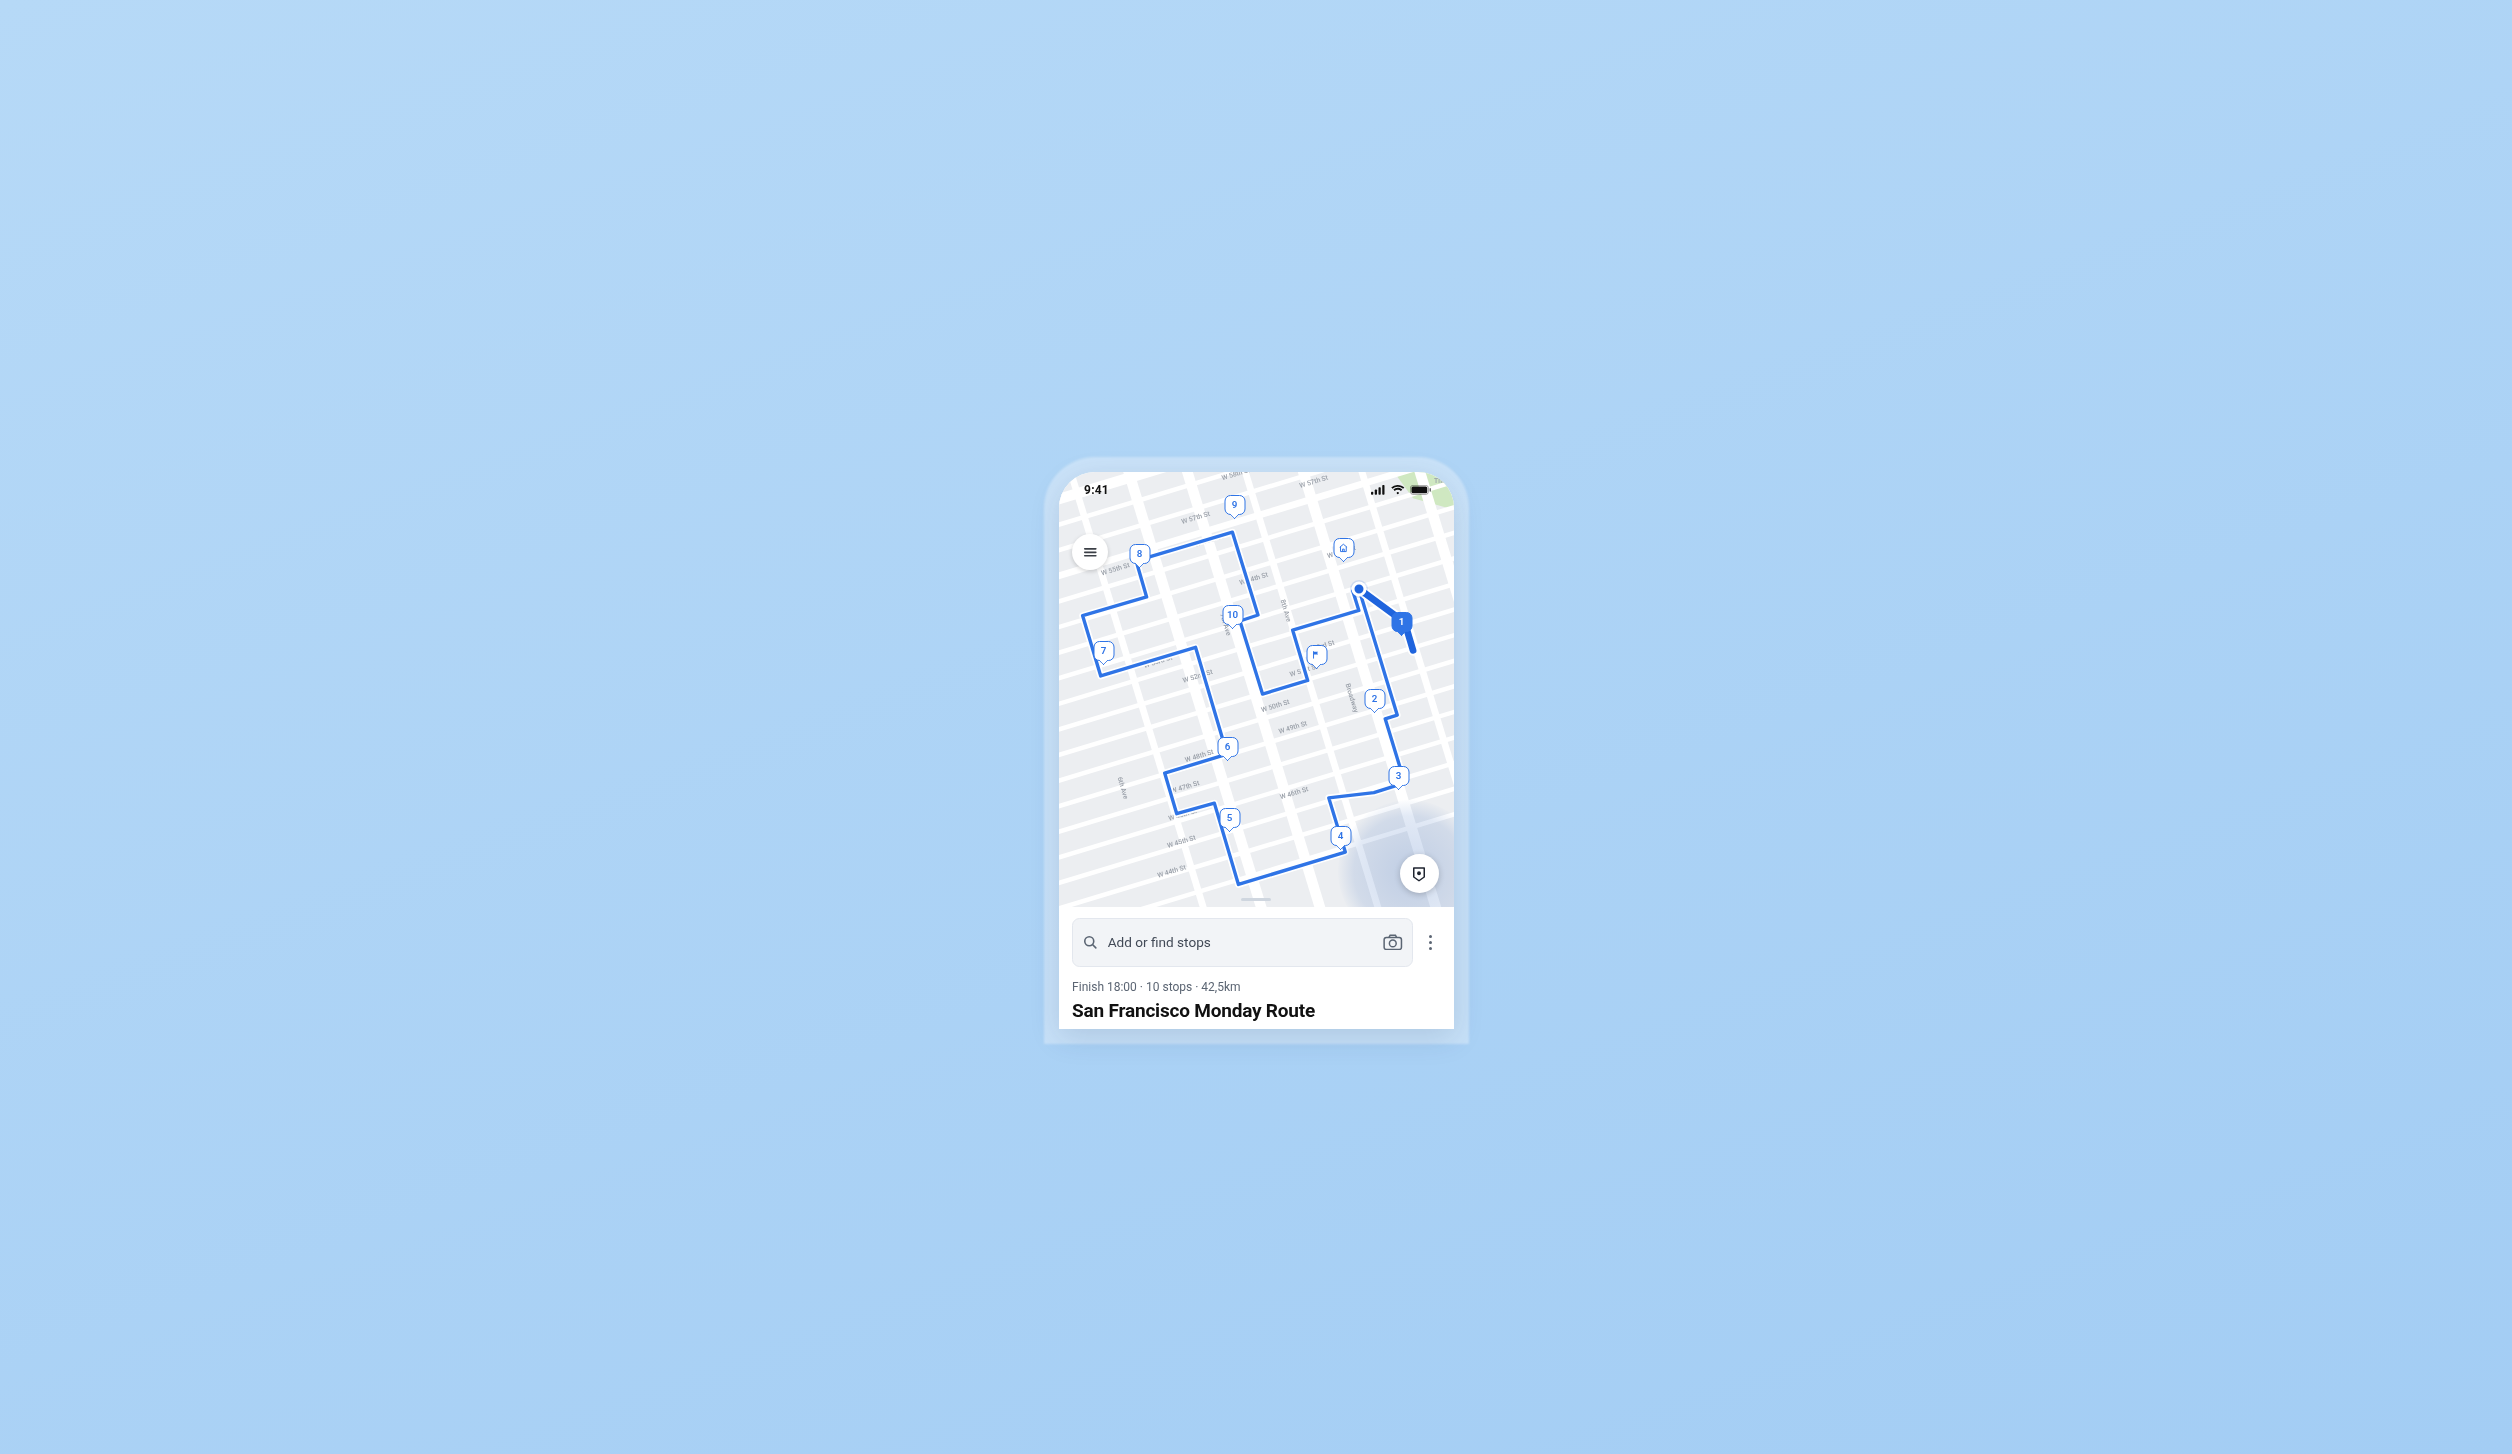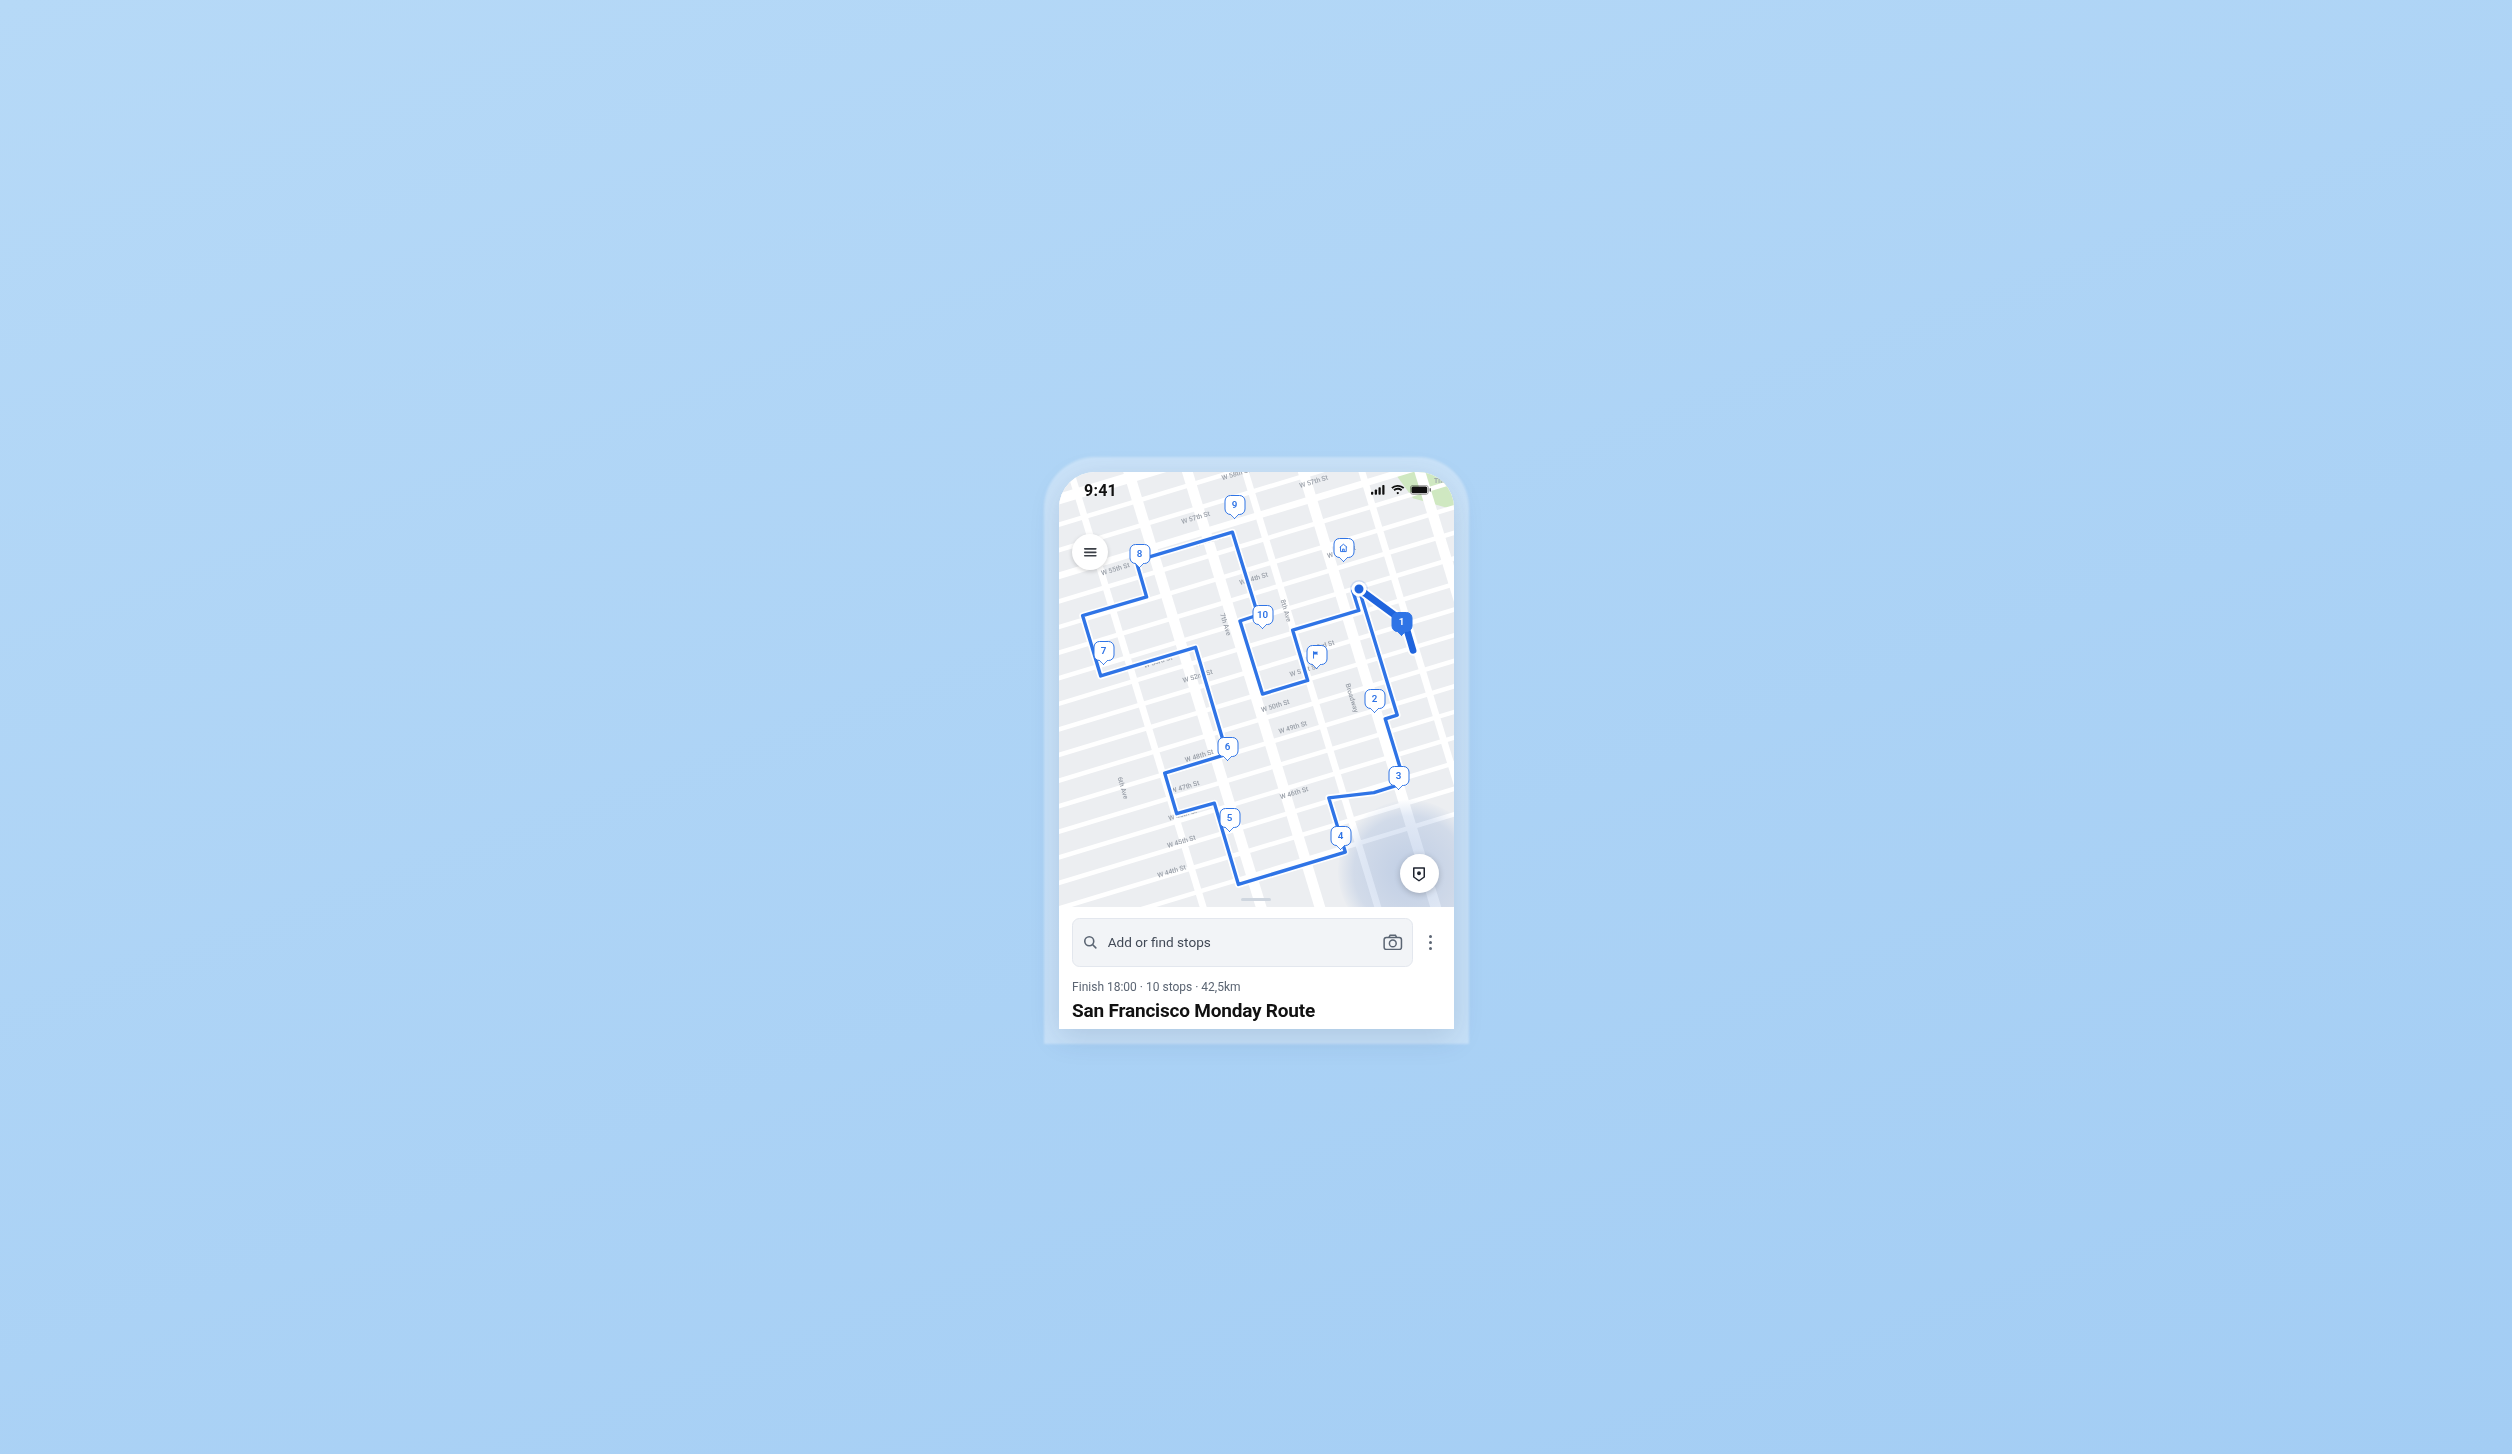--- a/index.html
+++ b/index.html
@@ -125,21 +125,21 @@
 .status-bar {
   position: absolute;
   top: 0; left: 0; right: 0;
   height: 36px;
   display: flex;
   align-items: center;
   justify-content: space-between;
   padding: 0 22.6px 0 25.6px;
   z-index: 50;
 }
-.status-time { font-weight: 700; font-size: 16px; color: #111; letter-spacing: 0.2px; }
+.status-time { font-weight: 700; font-size: 12px; color: #111; letter-spacing: 0.2px; }
 .status-icons { display: flex; align-items: center; gap: 5.3px; color: #111; }
 
 
 .fab-menu {
   position: absolute;
   top: 62px; left: 13.6px;
   width: 36px; height: 36px;
   background: #fff;
   border-radius: 50%;
   display: flex; align-items: center; justify-content: center;
@@ -354,21 +354,21 @@
         <div class="pin" style="left:81px; top:96px;">
           <div class="bubble">
               <span>8</span>
             </div>
         </div>
         <div class="pin" style="left:176px; top:47px;">
           <div class="bubble">
               <span>9</span>
             </div>
         </div>
-        <div class="pin" style="left:204px; top:157px;">
+        <div class="pin" style="left:174px; top:157px;">
           <div class="bubble">
               <span>10</span>
             </div>
         </div>
         <div class="pin icon" style="left:285px; top:90px;">
           <div class="bubble">
             <svg width="9.8" height="9.8" viewBox="0 0 24 24" fill="none" stroke="#2f74e6" stroke-width="2.4">
                 <path d="M3 10.5 12 3l9 7.5"></path>
                 <path d="M5 9.5V21h14V9.5"></path>
                 <path d="M10 21v-6h4v6"></path>

